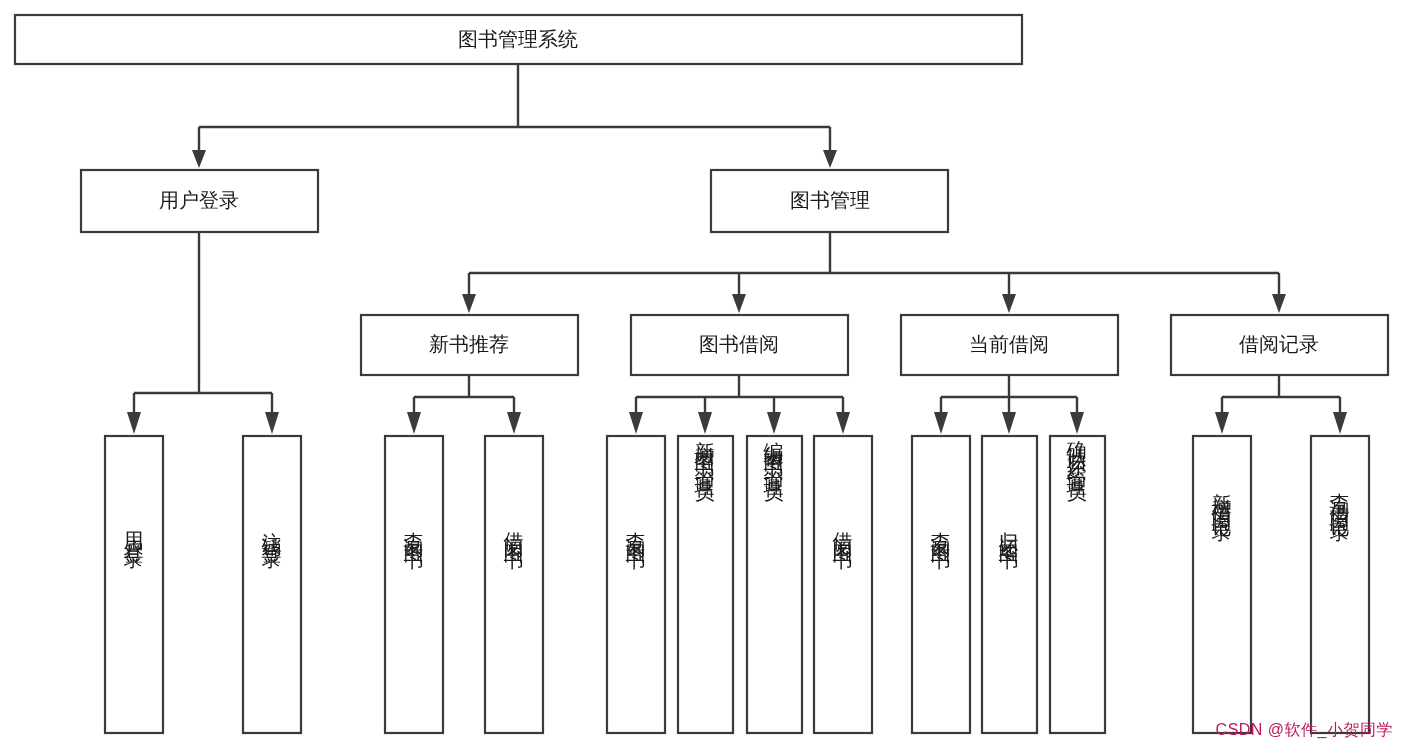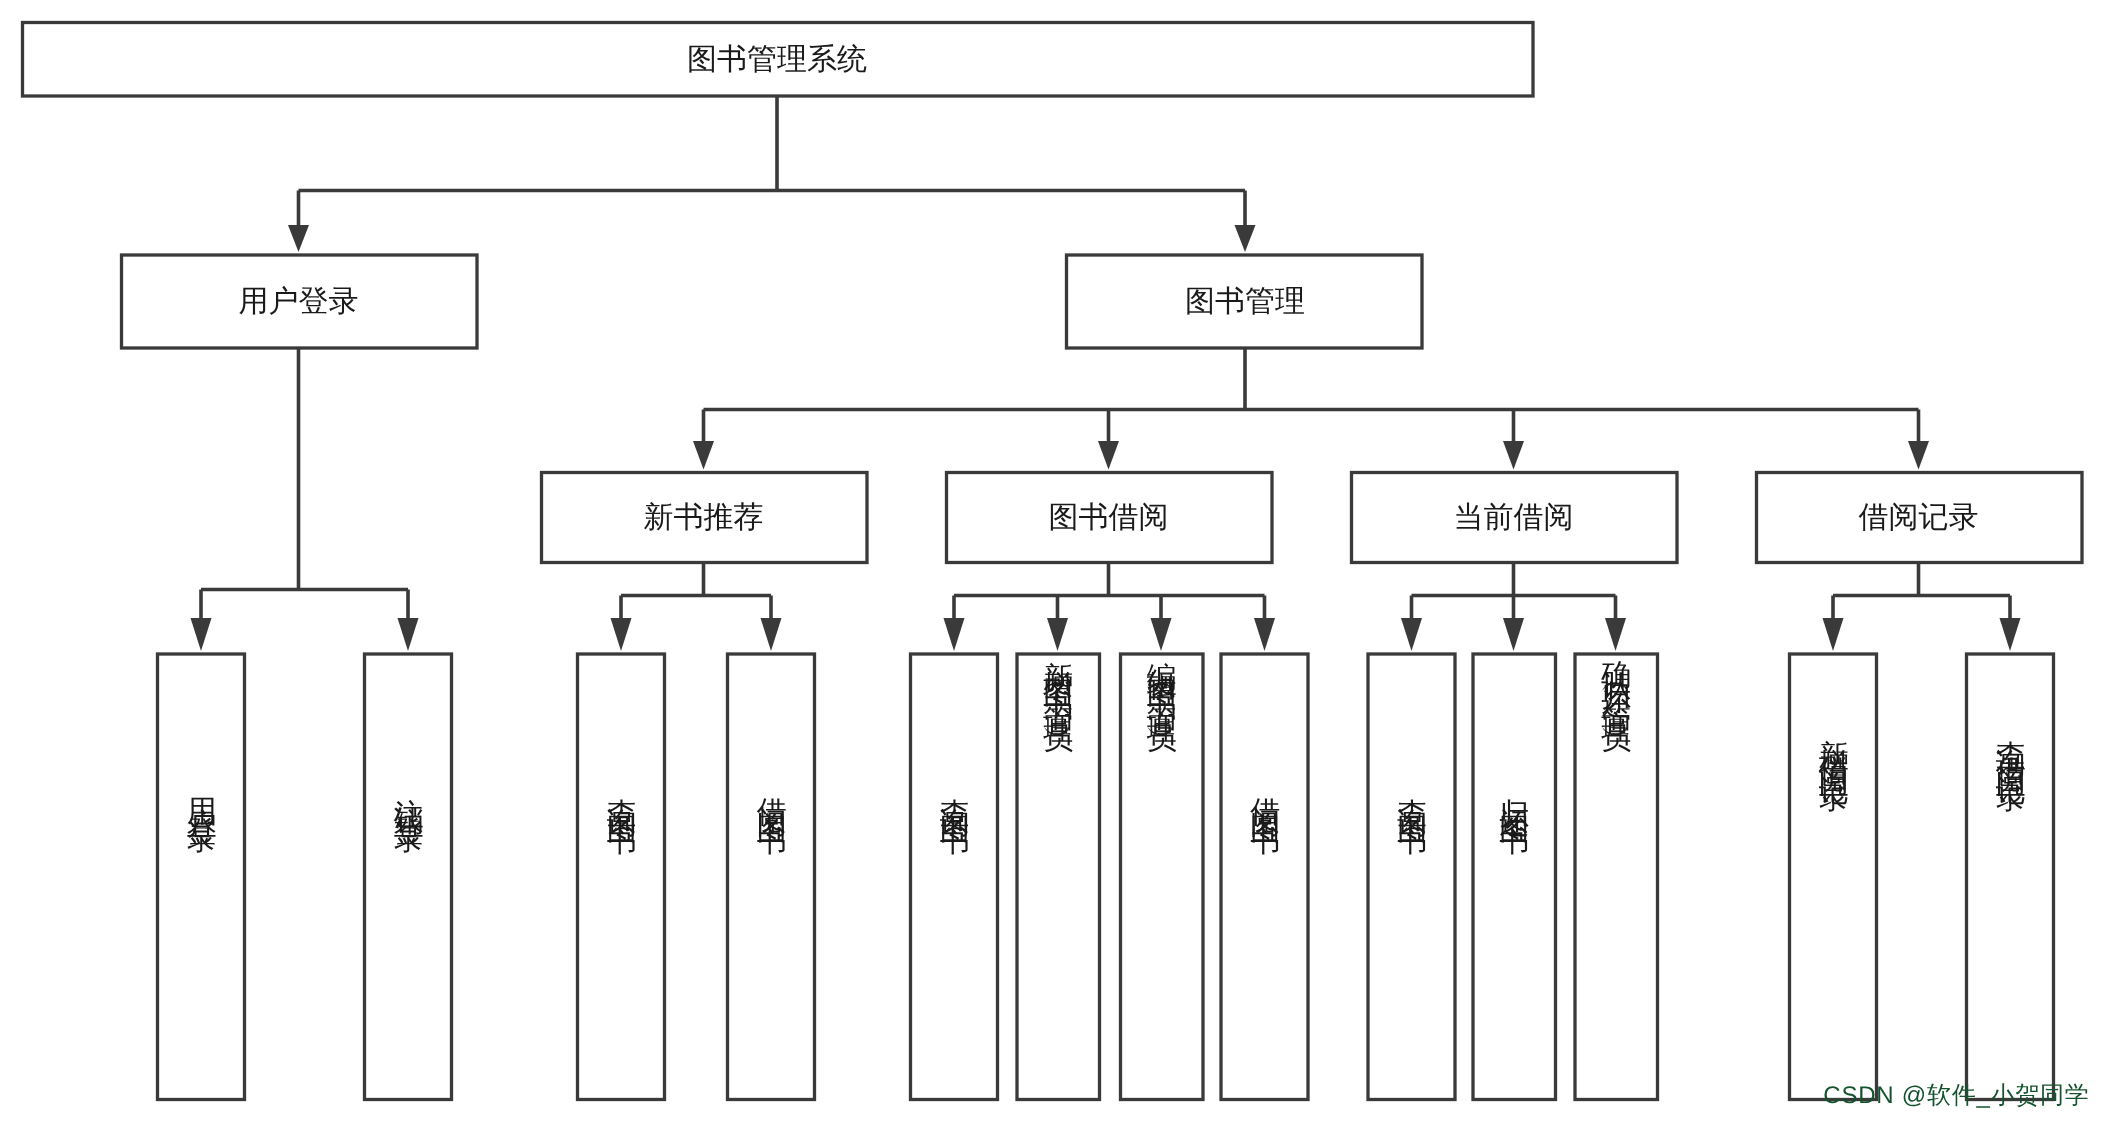--- a/index.html
+++ b/index.html
@@ -52,21 +52,21 @@
     font-family: "Liberation Sans", "DejaVu Sans", sans-serif;
     font-size: 20px;
     text-anchor: middle;
   }
   .watermark-text {
     position: absolute;
     right: 12px;
     bottom: 6px;
     font-family: "Liberation Sans", "DejaVu Sans", sans-serif;
     font-size: 16px;
-    color: #14532d;
+    color: #be185d;
     white-space: nowrap;
     letter-spacing: 0.5px;
     pointer-events: none;
   }
 </style>
 </head>
 <body>
 
 <div id="diagram-root">
   <svg id="chart-svg" viewBox="0 0 1405 747" xmlns="http://www.w3.org/2000/svg">

